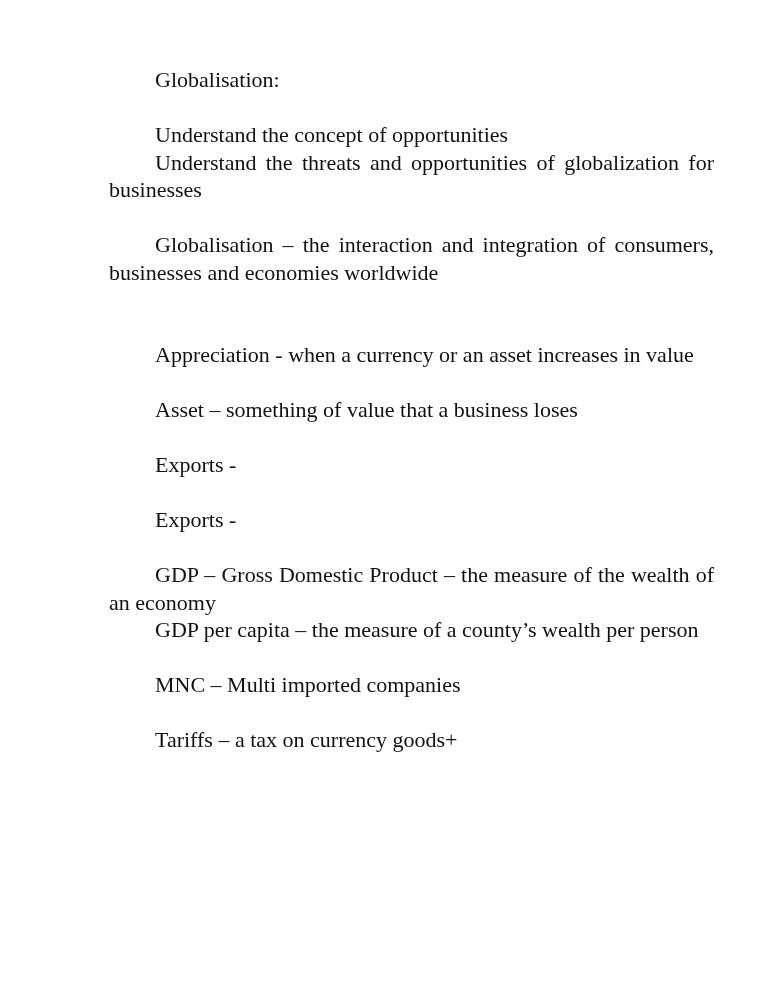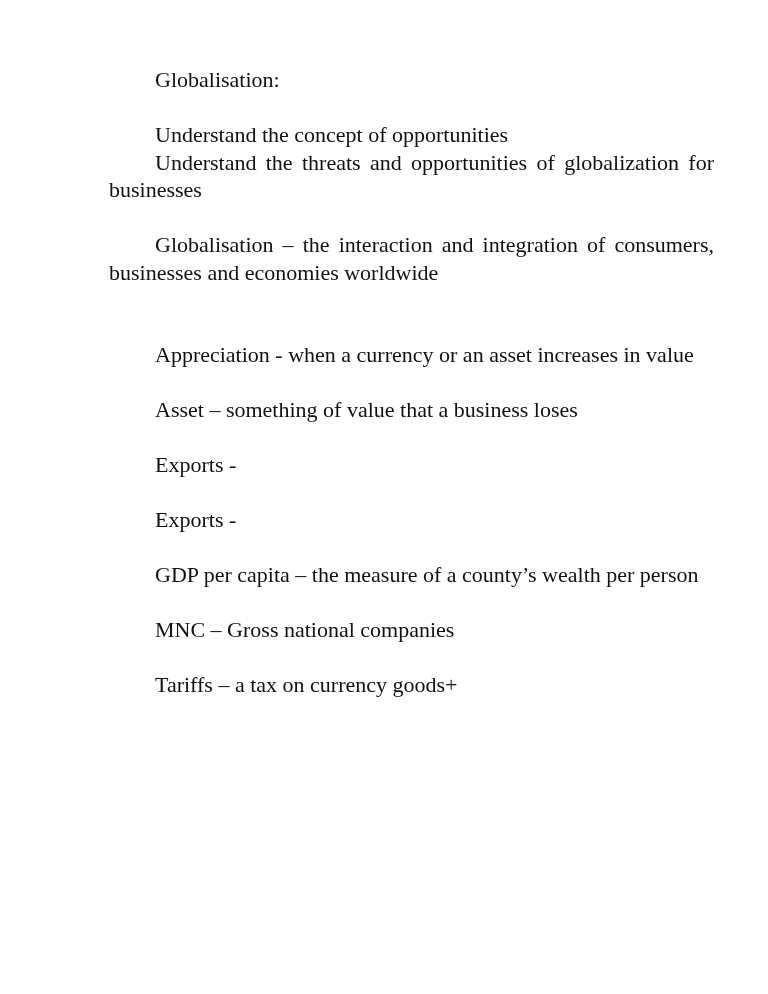--- a/index.html
+++ b/index.html
@@ -54,20 +54,21 @@
 
   <p class="para">Asset – something of value that a business loses</p>
   <div class="gap"></div>
 
   <p class="para">Exports -</p>
   <div class="gap"></div>
 
   <p class="para">Exports -</p>
   <div class="gap"></div>
 
+  <p class="para">GDP – Gross Domestic Product – the measure of the wealth of an economy</p>
   <p class="para">GDP per capita – the measure of a county’s wealth per person</p>
   <div class="gap"></div>
 
-  <p class="para">MNC – Gross national companies</p>
+  <p class="para">MNC – Multi imported companies</p>
   <div class="gap"></div>
 
   <p class="para">Tariffs – a tax on currency goods+</p>
 </div>
 
 </body></html>

